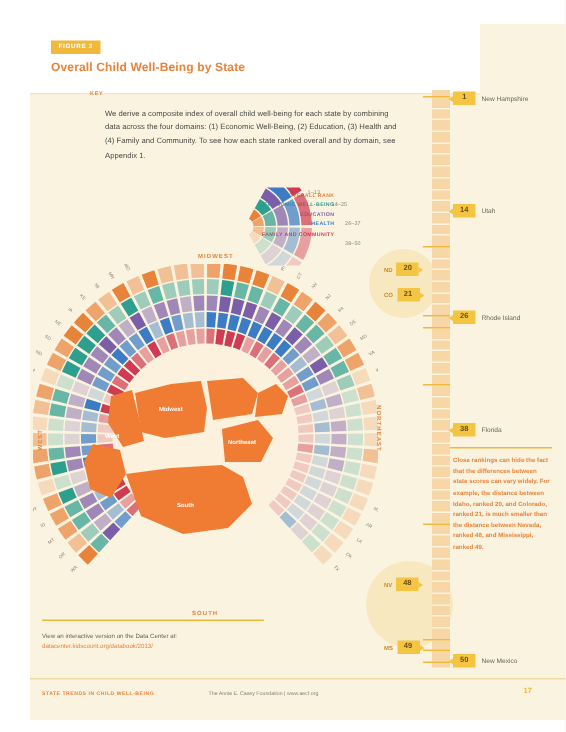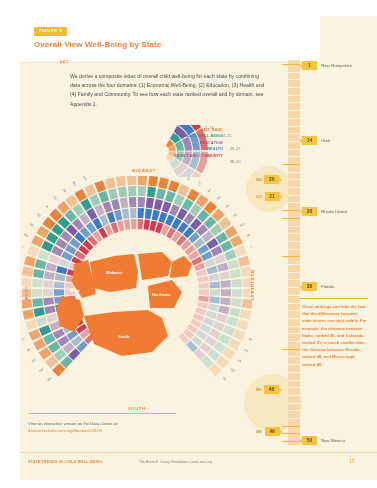--- a/index.html
+++ b/index.html
@@ -116,21 +116,21 @@
 <body>
 
 <div class="page">
 
   <div class="gutter-top"></div>
   <div class="gutter-left"></div>
   <div class="gutter-bottom"></div>
 
   <div class="header-card"></div>
   <div class="fig-badge">FIGURE 3</div>
-  <div class="fig-title">Overall View Well-Being by State</div>
+  <div class="fig-title">Overall Child Well-Being by State</div>
   <div class="title-rule"></div>
 
   <div class="intro">We derive a composite index of overall child well-being for each state by combining data across the four domains: (1) Economic Well-Being, (2) Education, (3) Health and (4) Family and Community. To see how each state ranked overall and by domain, see Appendix 1.</div>
 
   <div class="legend">
     <div class="legend-labels">
       <div class="ll-overall">OVERALL RANK</div>
       <div class="ll-econ">ECONOMIC WELL-BEING</div>
       <div class="ll-educ">EDUCATION</div>
       <div class="ll-health">HEALTH</div>

